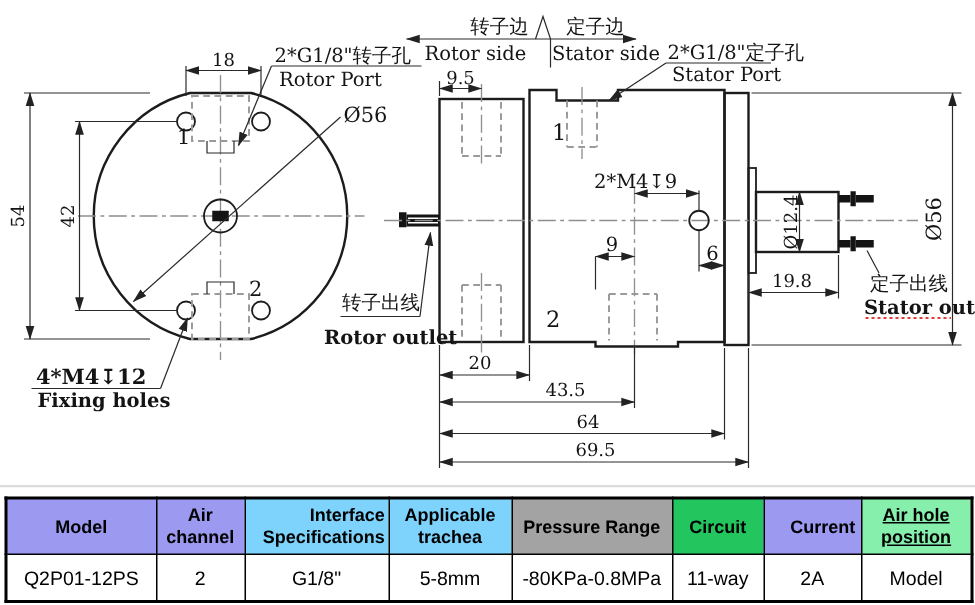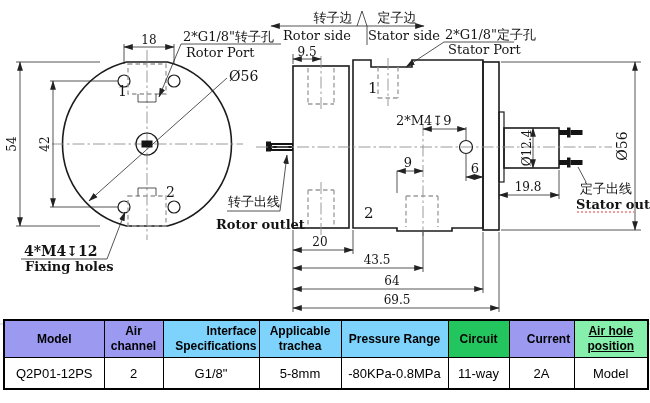--- a/index.html
+++ b/index.html
@@ -15,21 +15,21 @@
   .ol {fill:none;stroke:#1c1c1c;stroke-width:1.6;}
   .ol2{fill:none;stroke:#1c1c1c;stroke-width:1.2;}
   .fl {fill:#141414;stroke:none;}
   .cl {fill:none;stroke:#8f8f8f;stroke-width:.9;stroke-dasharray:12 3 2.5 3;}
   .hd {fill:none;stroke:#9a9a9a;stroke-width:1.3;stroke-dasharray:4.5 3;}
   .dm {fill:none;stroke:#2a2a2a;stroke-width:.8;}
   .ldr{fill:none;stroke:#2a2a2a;stroke-width:.8;}
   .sep{stroke:#dcdcdc;stroke-width:1.5;}
   .red{stroke:#e03c3c;stroke-width:1.2;stroke-dasharray:2 2;fill:none;}
 
-  table.spec{position:absolute;left:3px;top:319px;width:644px;border-collapse:collapse;
+  table.spec{position:absolute;left:3px;top:331px;width:644px;border-collapse:collapse;
              table-layout:fixed;border:2px solid #000;
              font-family:"Liberation Sans",sans-serif;}
   table.spec th,table.spec td{border:1px solid #000;text-align:center;vertical-align:middle;
              padding:1px 2px;color:#000;}
   table.spec th{font-size:12px;font-weight:bold;height:34px;line-height:1.25;}
   table.spec td{font-size:13px;font-weight:normal;height:28px;}
 </style>
 </head>
 <body>
 
@@ -234,21 +234,21 @@
         <col style="width:61px">
         <col style="width:65px">
         <col style="width:74px">
   </colgroup>
   <thead>
     <tr>
       <th style="background: rgb(155, 153, 240);">Model</th>
       <th style="background: rgb(155, 153, 240);">Air channel</th>
       <th style="background: #7dd3fc; text-align: right;">Interface Specifications</th>
       <th style="background: #7dd3fc;">Applicable trachea</th>
-      <th style="background: #7dd3fc;">Pressure Range</th>
+      <th style="background: #a3a3a3;">Pressure Range</th>
       <th style="background: #22c55e;">Circuit</th>
       <th style="background: rgb(155, 153, 240); padding-left: 16px;">Current</th>
       <th style="background: #86efac; text-decoration: underline;">Air hole position</th>
     </tr>
   </thead>
   <tbody>
     <tr>
       <td>Q2P01-12PS</td>
       <td>2</td>
       <td>G1/8"</td>

